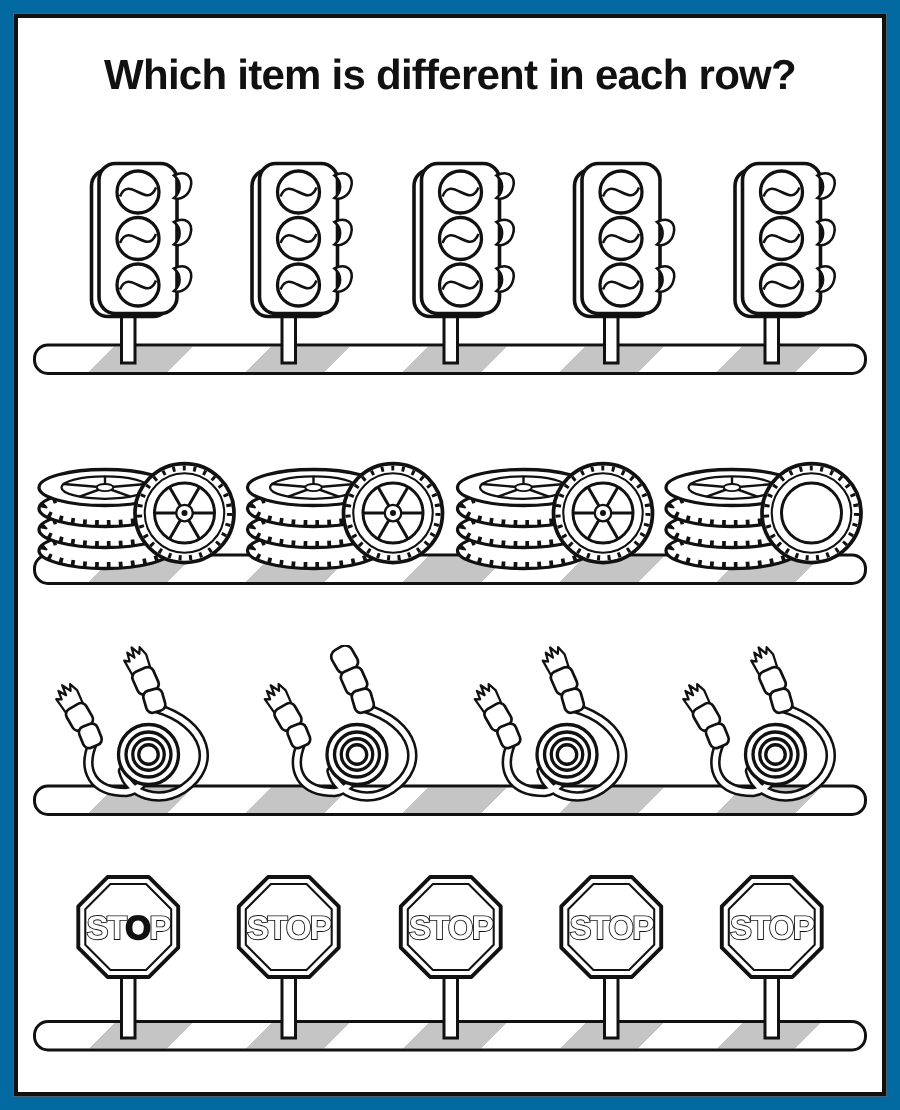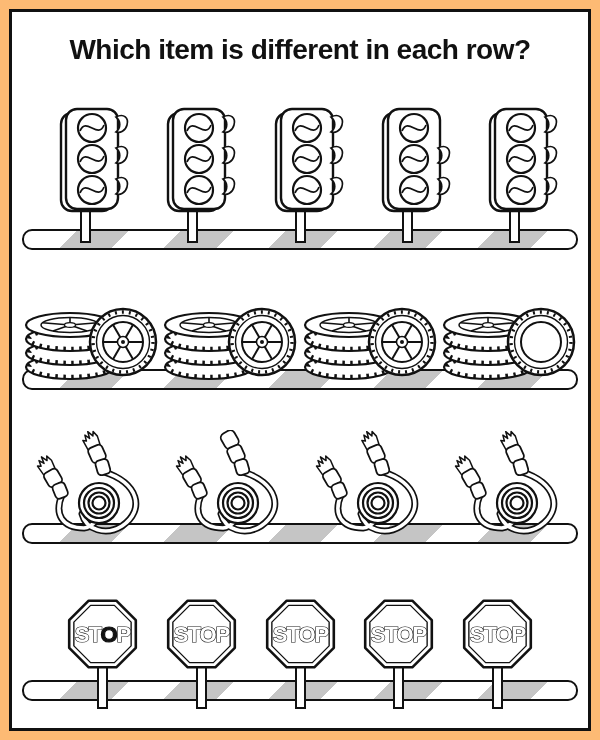--- a/index.html
+++ b/index.html
@@ -1,32 +1,32 @@
 <!DOCTYPE html>
 <html><head>
 <meta charset="utf-8">
 <style>
   html,body { margin:0; padding:0; background:#fff; }
-  .canvas { position:relative; width:600px; height:740px; background:#fdba74; overflow:hidden;
+  .canvas { position:relative; width:600px; height:740px; background:#0369a1; overflow:hidden;
             font-family:"Liberation Sans", sans-serif; }
   .page { position:absolute; left:9px; top:9px; width:576px; height:716px;
           border:3px solid #111; background:#fff; }
   .title { position:absolute; top:22px; left:0; width:100%; margin:0; text-align:center;
            font-family:"Liberation Sans", sans-serif; font-size:28px; font-weight:bold;
            letter-spacing:-0.5px; color:#111; white-space:nowrap; }
   .row { position:absolute; inset:0; }
   .road { position:absolute; left:10px; width:556px; height:21px; box-sizing:border-box;
           border:2px solid #111; border-radius:10px; z-index:0;
           background:repeating-linear-gradient(135deg,#ffffff 0 37px,#c5c5c5 37px 74px); }
   .road.y1 { top:217px; } .road.y2 { top:357px; } .road.y3 { top:511px; } .road.y4 { top:668px; }
   .items { position:absolute; left:0; right:0; display:flex; justify-content:space-between; z-index:1; }
   .items.r1 { top:92px;  padding:0 26px; }
   .items.r2 { top:278px; padding:0 12px; }
   .items.r3 { top:418px; padding:0 12px; }
-  .items.r4 { top:584px; padding:0 43px; }
+  .items.r4 { top:568px; padding:0 26px; }
   svg.item { display:block; overflow:visible; }
   .stop-text { font-family:"Liberation Sans", sans-serif; font-size:22px; font-weight:bold;
                fill:#fff; stroke:#111; stroke-width:1.2px; paint-order:stroke; letter-spacing:-1px; }
   .odd-sign .letter-o { fill:#111; }
   .defs { position:absolute; width:0; height:0; }
 </style>
 </head>
 <body>
 
 <div class="canvas">

